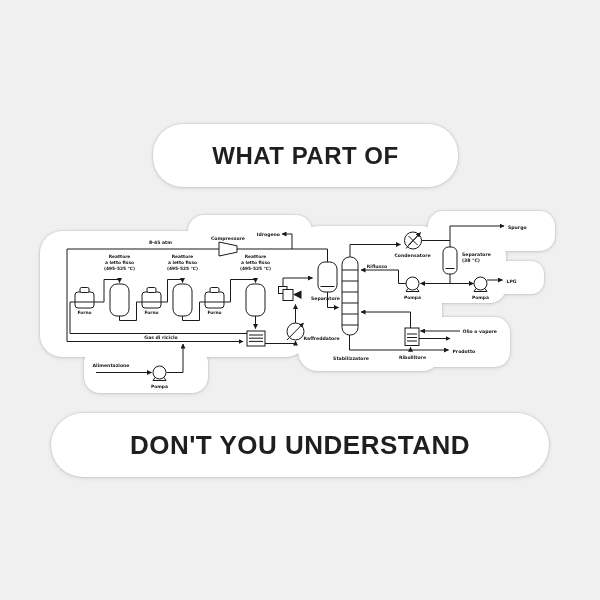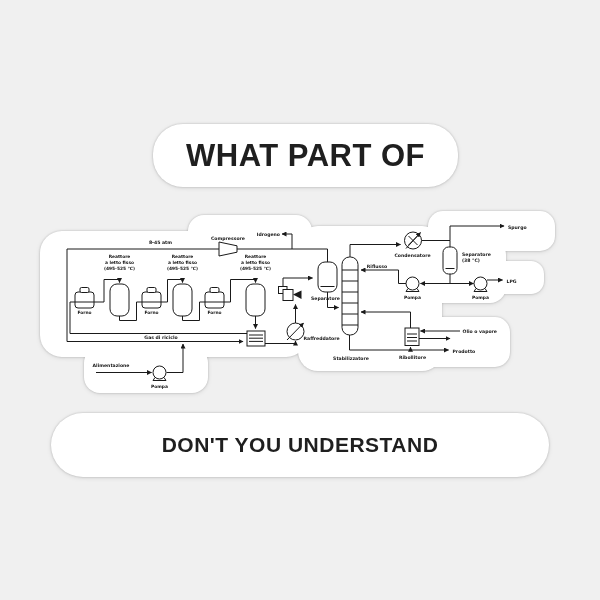--- a/index.html
+++ b/index.html
@@ -8,22 +8,22 @@
     background:var(--background,#f0f0f0);
     font-family:"Liberation Sans","DejaVu Sans",sans-serif;
   }
   .blob-group{position:absolute;inset:0;
     filter:drop-shadow(0 0 1px rgba(0,0,0,.20)) drop-shadow(0 1.5px 2px rgba(0,0,0,.10));}
   .blob{position:absolute;background:var(--sticker,#fff);}
   .sticker-text{
     position:absolute;display:flex;align-items:center;justify-content:center;
     color:var(--ink,#1f1f1f);font-weight:700;letter-spacing:.5px;white-space:nowrap;
   }
-  #top-text{left:153px;top:124px;width:305px;height:63px;font-size:31px}
-  #bottom-text{left:51px;top:413px;width:498px;height:64px;font-size:21px}
+  #top-text{left:153px;top:124px;width:305px;height:63px;font-size:24px}
+  #bottom-text{left:51px;top:413px;width:498px;height:64px;font-size:26px}
   #pfd{position:absolute;left:0;top:0;width:600px;height:600px}
   .pl{stroke:var(--line,#1a1a1a);stroke-width:1;fill:none}
   .ps{fill:#fff;stroke:var(--line,#1a1a1a);stroke-width:1}
   .pf{fill:var(--line,#1a1a1a);stroke:none}
   .dl{font:700 4.6px "DejaVu Sans",sans-serif;fill:#161616;text-anchor:middle}
   .dl.xs{font-size:4.4px}
   .dl.s{text-anchor:start}
   .dl.e{text-anchor:end}
 </style>
 </head>

